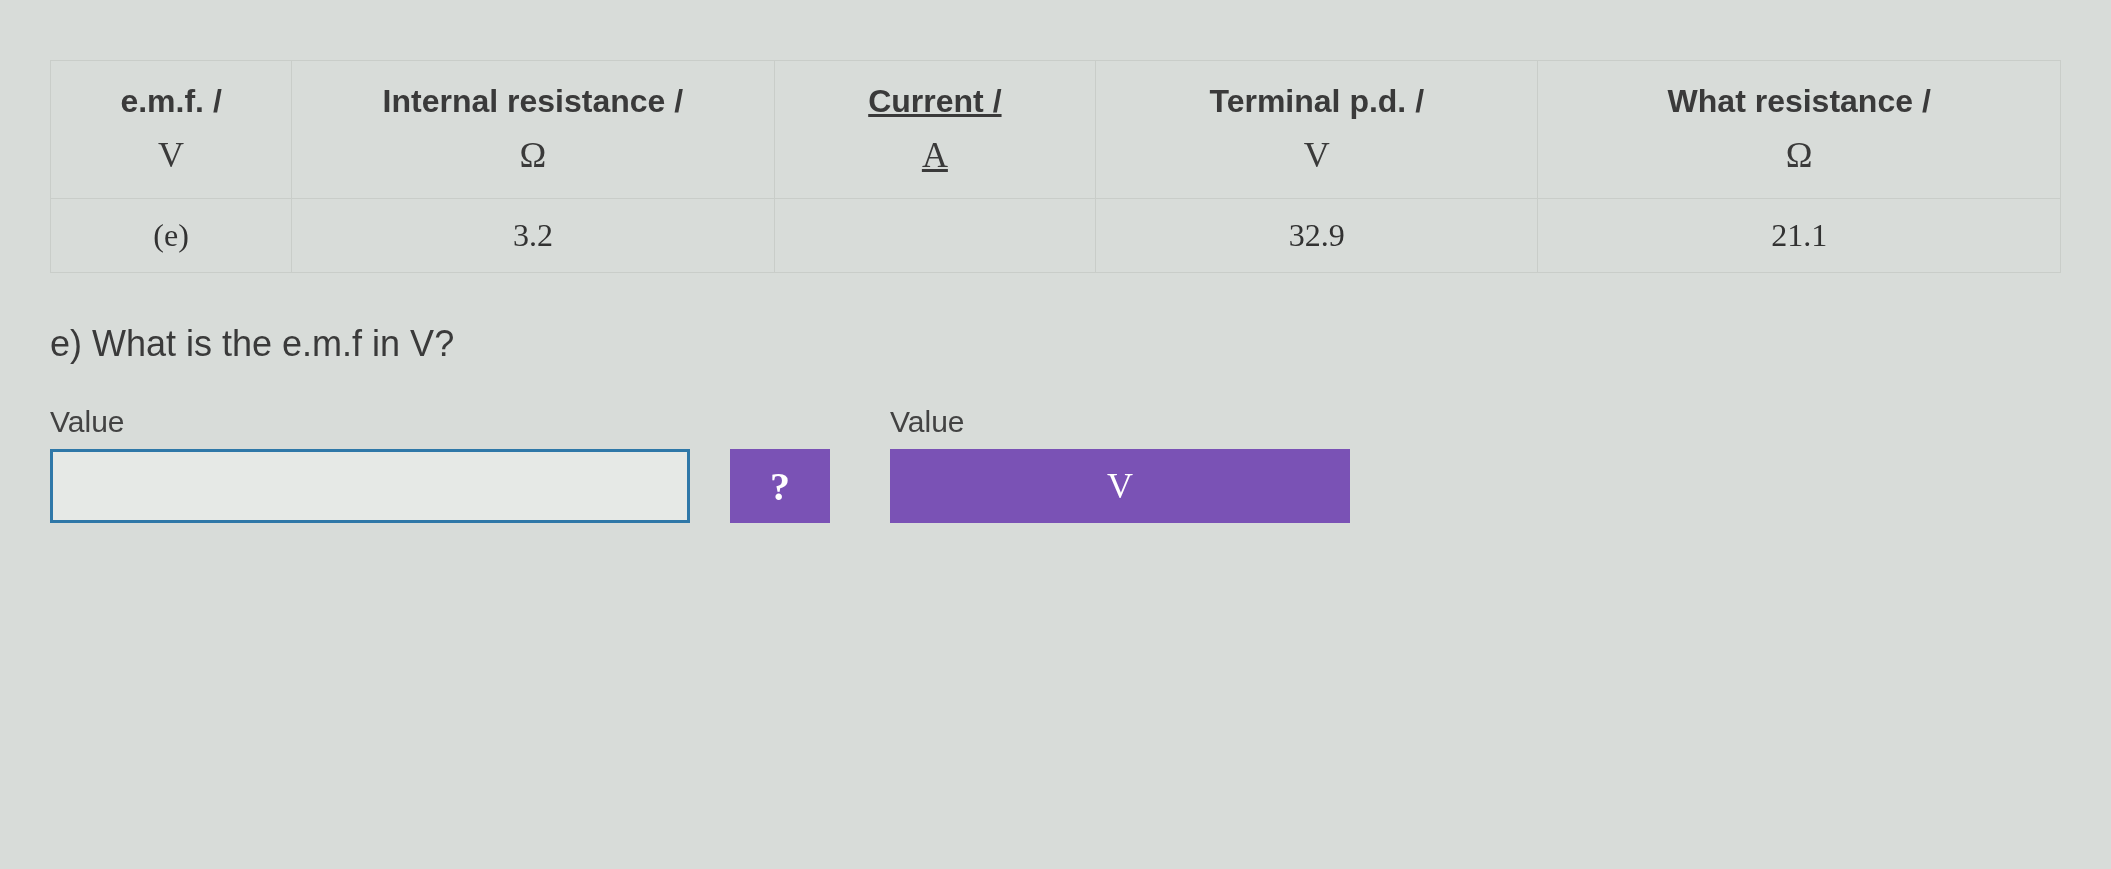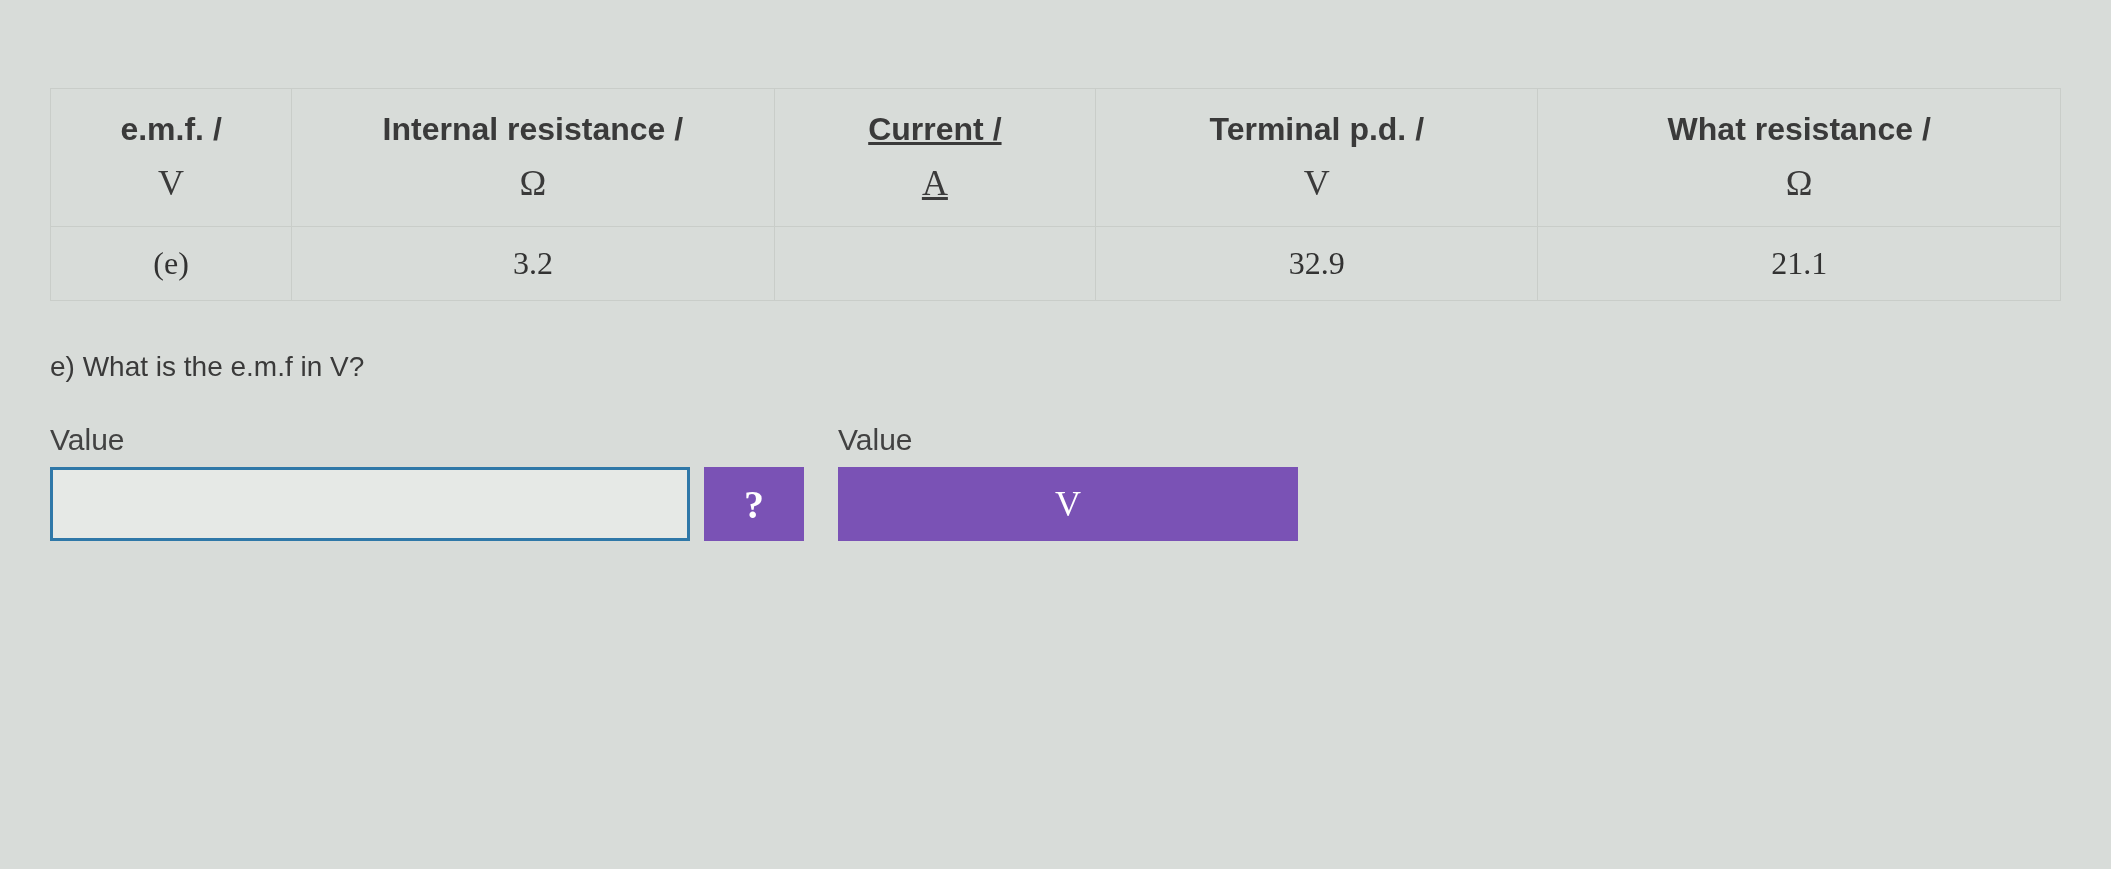--- a/index.html
+++ b/index.html
@@ -12,21 +12,21 @@
       font-family: Arial, Helvetica, sans-serif;
       padding: 40px 50px;
       color: #323232;
     }
     .content-wrapper {
       width: 100%;
     }
     table {
       width: 100%;
       border-collapse: collapse;
-      margin-top: 48px;
+      margin-top: 20px;
       margin-bottom: 50px;
     }
     th, td {
       border: 1px solid #c9cdc9;
       padding: 18px 10px;
       text-align: center;
       font-size: 32px;
       font-weight: normal;
     }
     th {
@@ -46,28 +46,28 @@
       font-size: 32px;
     }
     .header-unit {
       font-family: 'Times New Roman', Times, serif;
       font-size: 36px;
       font-weight: normal;
       display: block;
       margin-top: 6px;
     }
     .question-text {
-      font-size: 28px;
+      font-size: 36px;
       color: #3a3a3a;
       margin-bottom: 40px;
       font-family: Arial, Helvetica, sans-serif;
     }
     .answer-row {
       display: flex;
-      gap: 34px;
+      gap: 60px;
       align-items: flex-end;
     }
     .field-group {
       display: flex;
       flex-direction: column;
     }
     .field-label {
       font-size: 30px;
       color: #424242;
       margin-bottom: 10px;

